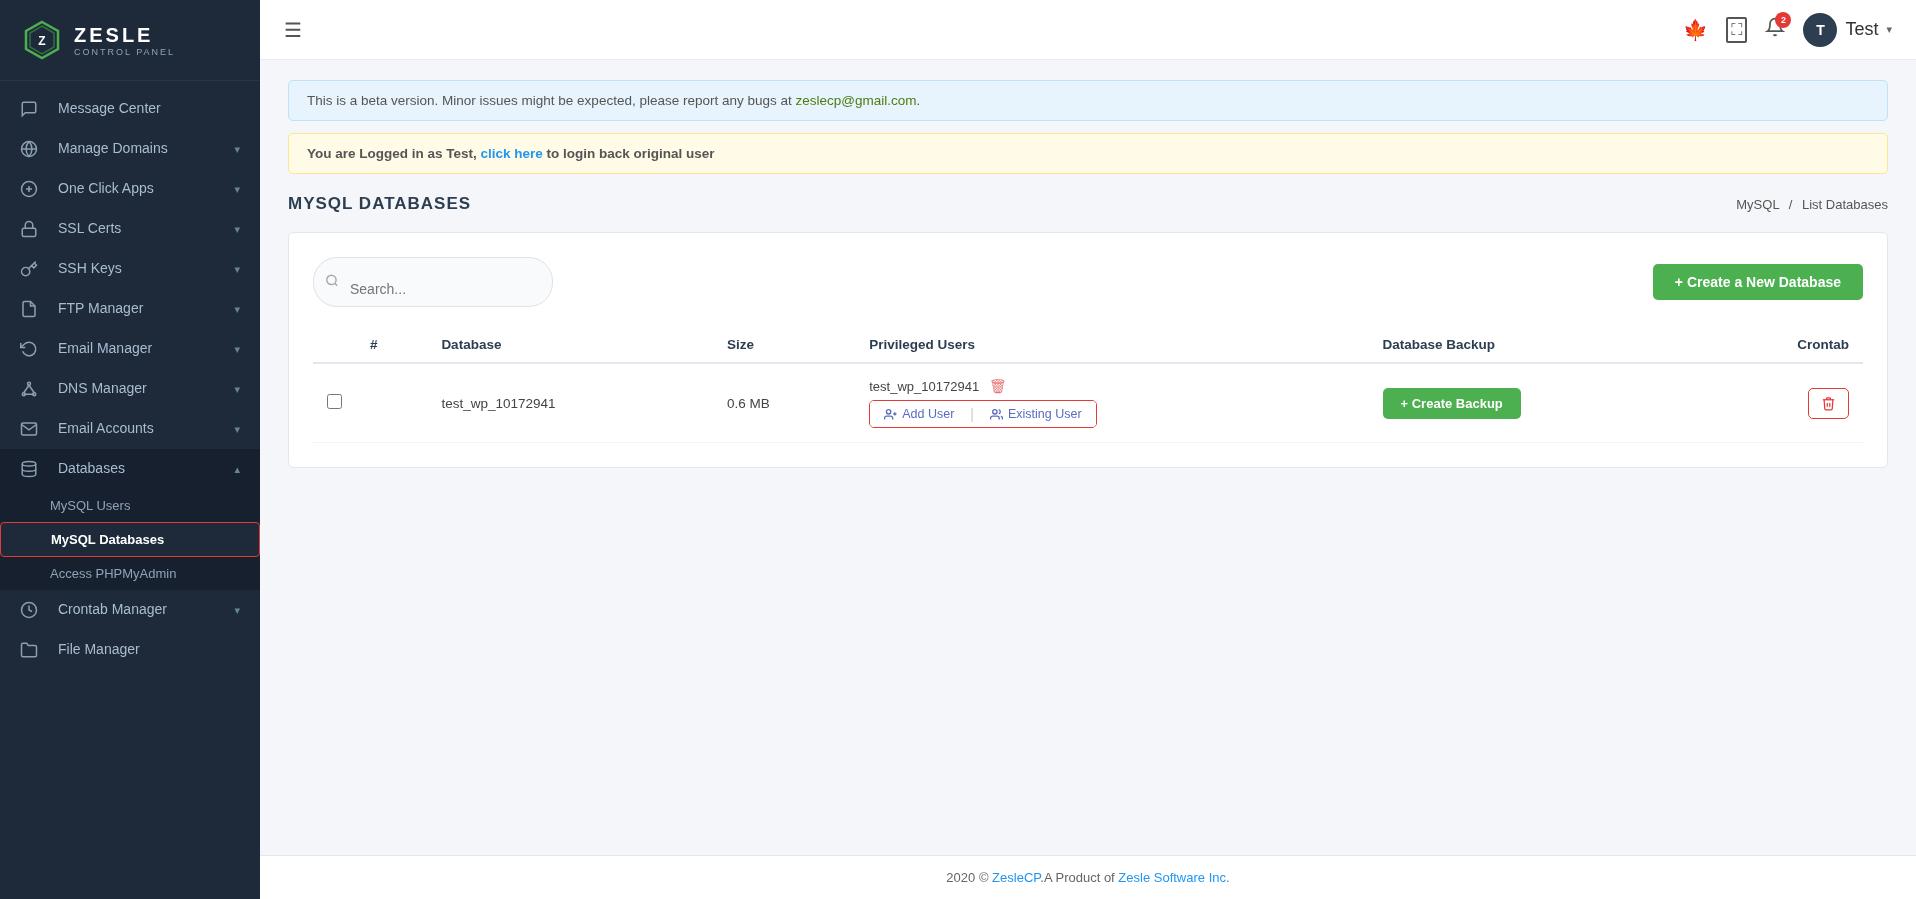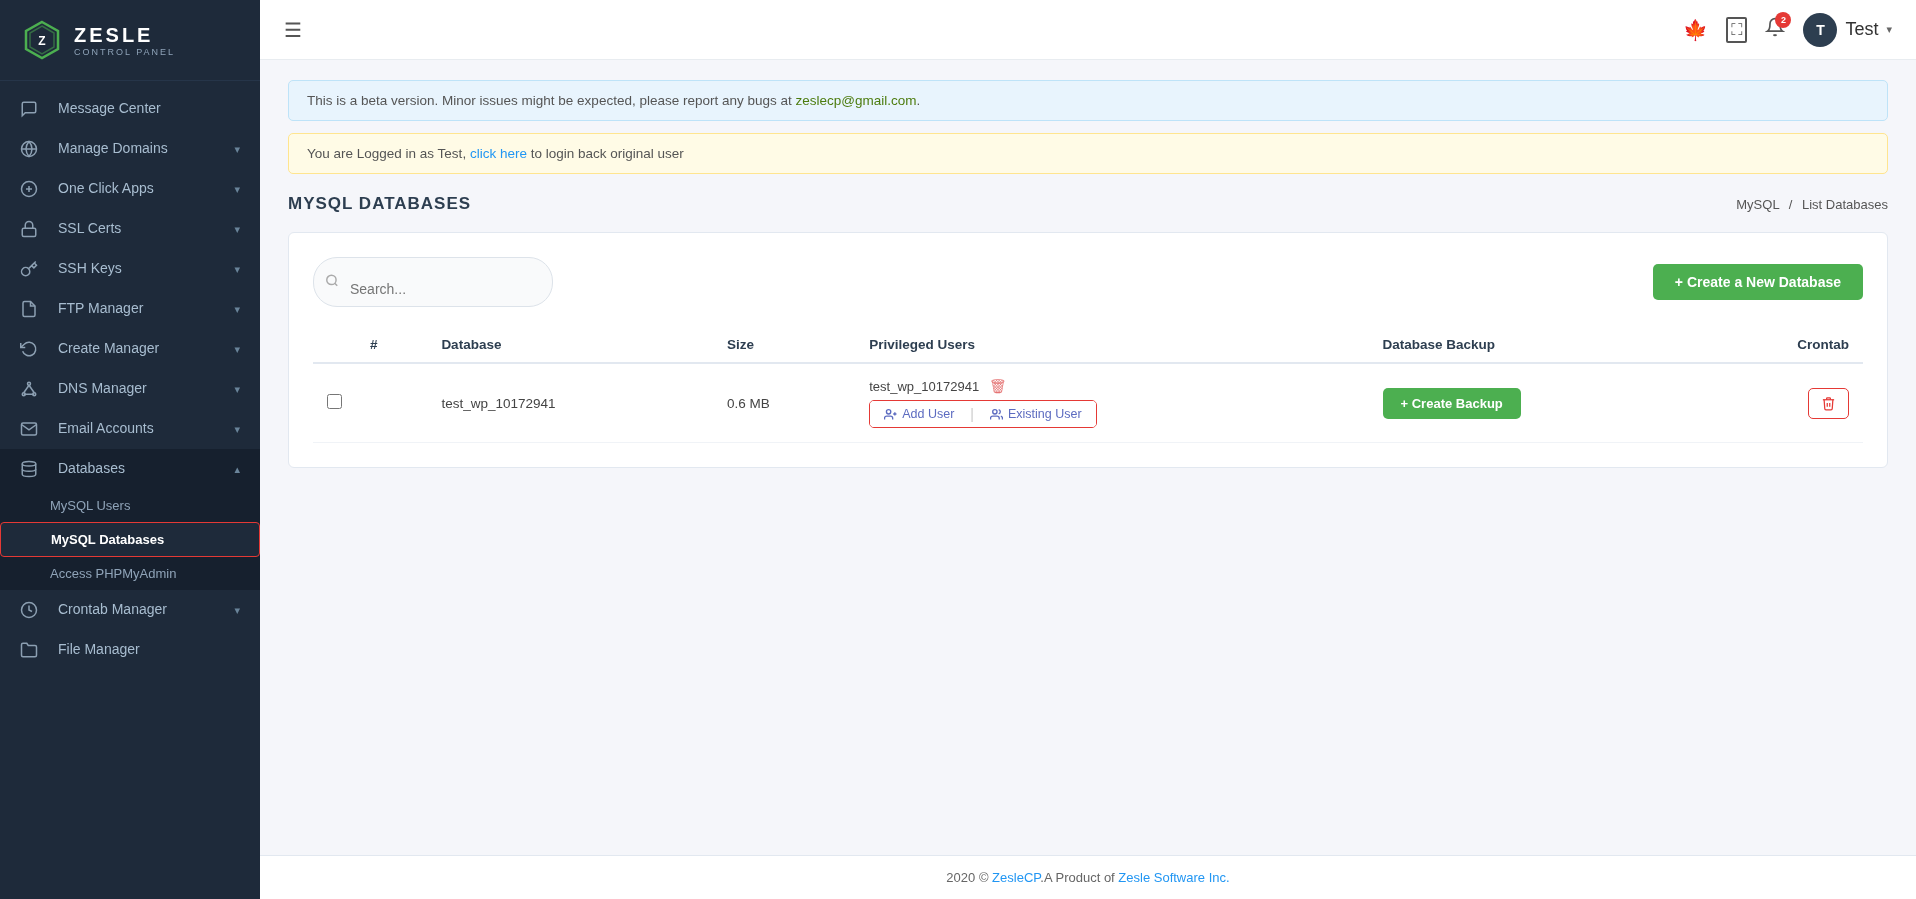--- a/index.html
+++ b/index.html
@@ -149,20 +149,21 @@
     }
     .alert-info a { color: #4d7c0f; text-decoration: none; }
     .alert-warning {
       background: #fffbe6;
       border: 1px solid #ffe58f;
       border-radius: 5px;
       padding: 12px 18px;
       margin-bottom: 20px;
       color: #555;
       font-size: 13.5px;
+      font-weight: bold;
     }
     .alert-warning a { color: #2196f3; text-decoration: none; }
 
     
     .page-heading-row {
       display: flex;
       align-items: center;
       justify-content: space-between;
       margin-bottom: 18px;
     }
@@ -422,21 +423,21 @@
       </div>
       <span class="nav-arrow">▾</span>
     </div>
 
     <div class="nav-item">
       <div class="nav-item-left">
         <svg class="nav-icon" viewBox="0 0 24 24" fill="none" stroke="currentColor" stroke-width="2">
             <polyline points="1 4 1 10 7 10"></polyline>
             <path d="M3.51 15a9 9 0 102.13-9.36L1 10"></path>
           </svg>
-        <span class="nav-label">Create Manager</span>
+        <span class="nav-label">Email Manager</span>
       </div>
       <span class="nav-arrow">▾</span>
     </div>
 
     <div class="nav-item">
       <div class="nav-item-left">
         <svg class="nav-icon" viewBox="0 0 24 24" fill="none" stroke="currentColor" stroke-width="2">
             <circle cx="12" cy="5" r="2"></circle>
             <circle cx="5" cy="19" r="2"></circle>
             <circle cx="19" cy="19" r="2"></circle>

